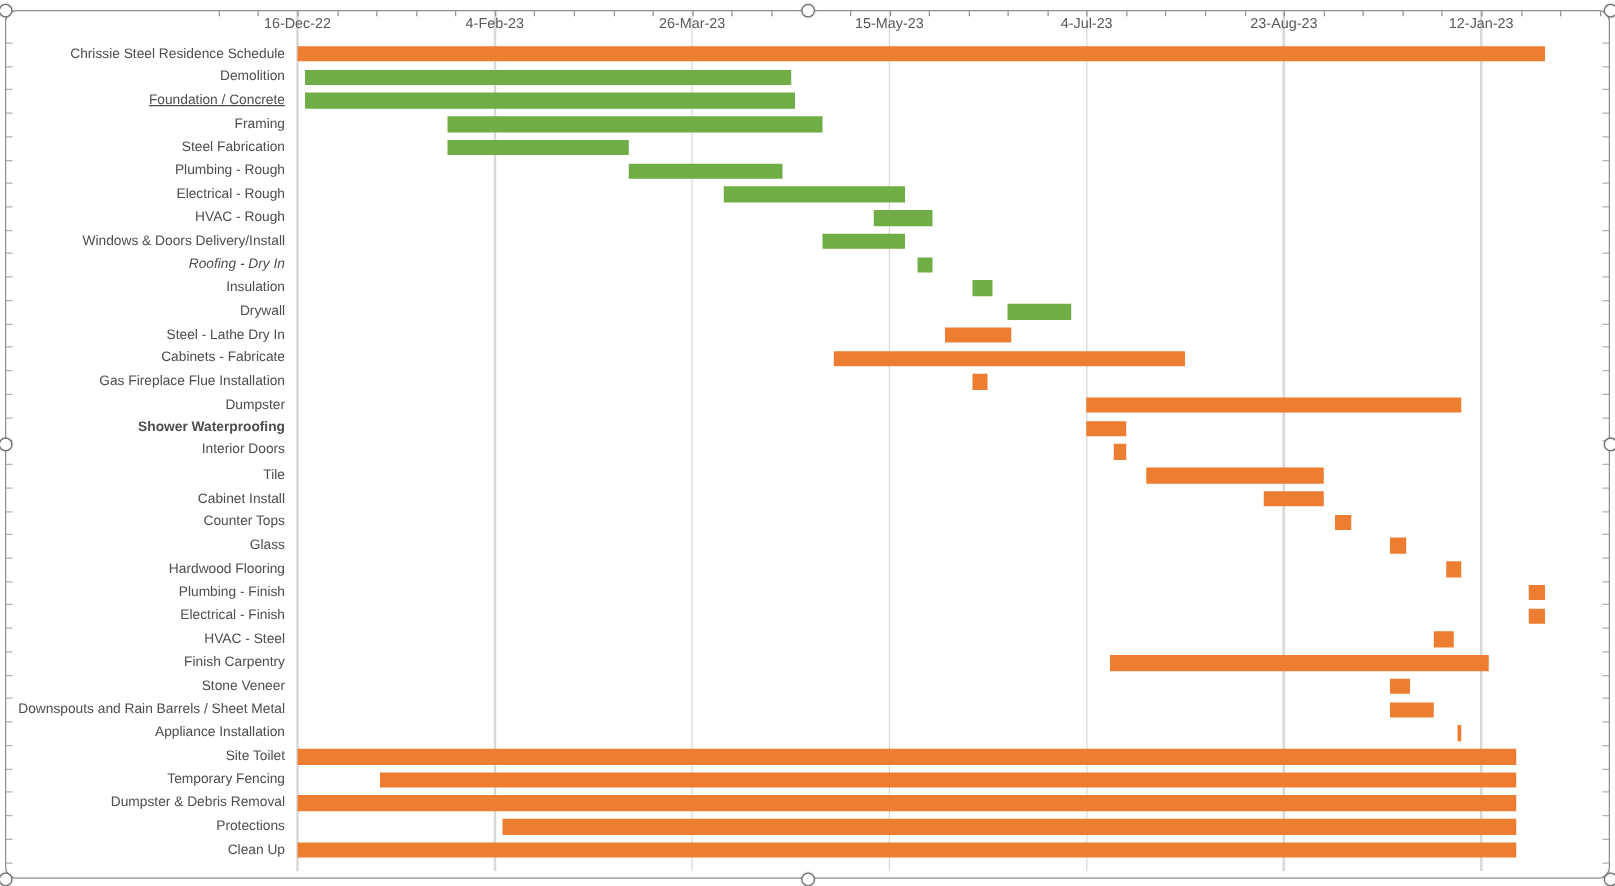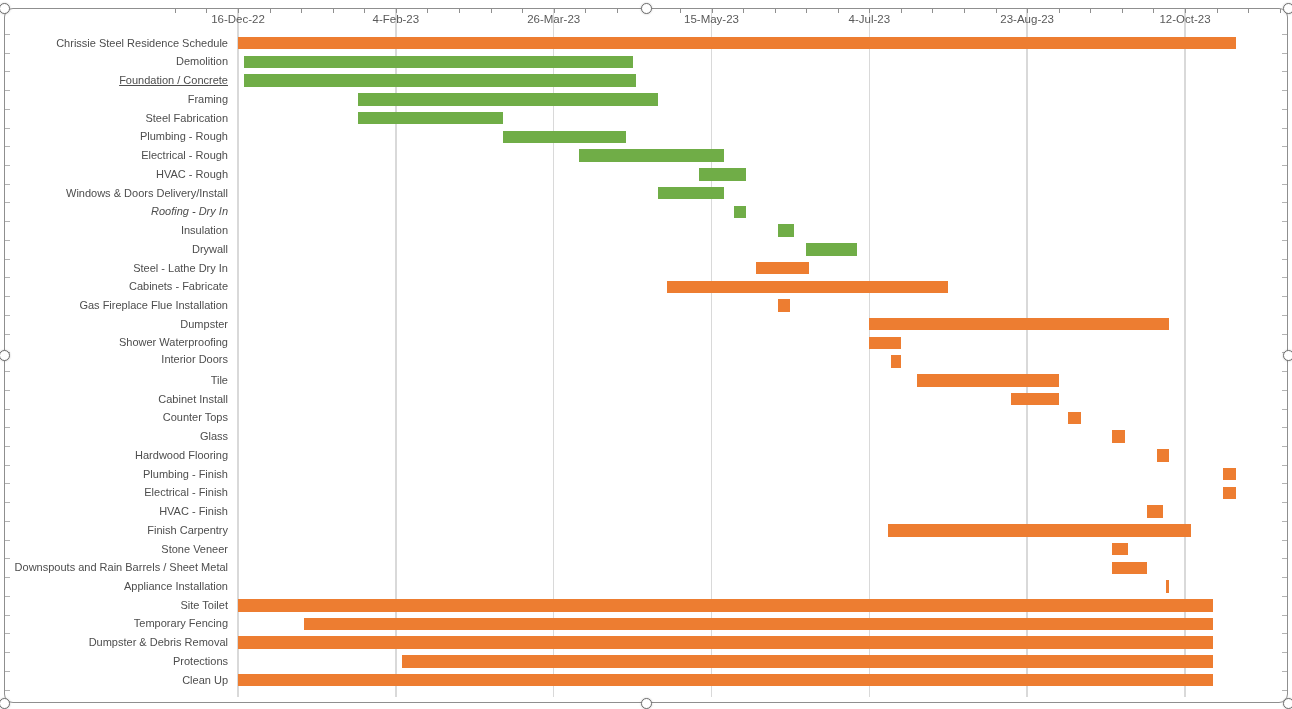--- a/index.html
+++ b/index.html
@@ -41,21 +41,21 @@
       <div class="x-label" style="left: 395.835px; color: rgb(89, 89, 89);">4-Feb-23</div>
       <div class="gridline" style="left: 552.92px; background: rgb(217, 217, 217);"></div>
       <div class="x-label" style="left: 553.67px; color: rgb(89, 89, 89);">26-Mar-23</div>
       <div class="gridline" style="left: 710.755px; background: rgb(217, 217, 217);"></div>
       <div class="x-label" style="left: 711.505px; color: rgb(89, 89, 89);">15-May-23</div>
       <div class="gridline" style="left: 868.59px; background: rgb(217, 217, 217);"></div>
       <div class="x-label" style="left: 869.34px; color: rgb(89, 89, 89);">4-Jul-23</div>
       <div class="gridline" style="left: 1026.42px; background: rgb(217, 217, 217);"></div>
       <div class="x-label" style="left: 1027.17px; color: rgb(89, 89, 89);">23-Aug-23</div>
       <div class="gridline" style="left: 1184.26px; background: rgb(217, 217, 217);"></div>
-      <div class="x-label" style="left: 1185.01px; color: rgb(89, 89, 89);">12-Oct-23</div>
+      <div class="x-label" style="left: 1185.01px; color: rgb(89, 89, 89);">12-Jan-23</div>
       <div class="minor-tick" style="left: 174.866px;"></div>
       <div class="minor-tick" style="left: 206.433px;"></div>
       <div class="minor-tick" style="left: 238px;"></div>
       <div class="minor-tick" style="left: 269.567px;"></div>
       <div class="minor-tick" style="left: 301.134px;"></div>
       <div class="minor-tick" style="left: 332.701px;"></div>
       <div class="minor-tick" style="left: 364.268px;"></div>
       <div class="minor-tick" style="left: 395.835px;"></div>
       <div class="minor-tick" style="left: 427.402px;"></div>
       <div class="minor-tick" style="left: 458.969px;"></div>
@@ -182,39 +182,39 @@
       <div class="task-label" style="top: 241.785px;">Drywall</div>
       <div class="bar" style="left: 806.206px; width: 50.5072px; top: 243.035px; background: rgb(112, 173, 71);"></div>
       <div class="task-label" style="top: 260.52px;">Steel - Lathe Dry In</div>
       <div class="bar" style="left: 755.699px; width: 53.6639px; top: 261.77px; background: rgb(237, 125, 49);"></div>
       <div class="task-label" style="top: 279.255px;">Cabinets - Fabricate</div>
       <div class="bar" style="left: 667.311px; width: 280.946px; top: 280.505px; background: rgb(237, 125, 49);"></div>
       <div class="task-label" style="top: 297.99px;">Gas Fireplace Flue Installation</div>
       <div class="bar" style="left: 777.796px; width: 12.6268px; top: 299.24px; background: rgb(237, 125, 49);"></div>
       <div class="task-label" style="top: 316.725px;">Dumpster</div>
       <div class="bar" style="left: 869.34px; width: 299.887px; top: 317.975px; background: rgb(237, 125, 49);"></div>
-      <div class="task-label" style="top: 335.46px;">Shower Waterproofing</div>
+      <div class="task-label" style="top: 335.46px; font-weight: bold;">Shower Waterproofing</div>
       <div class="bar" style="left: 869.34px; width: 31.567px; top: 336.71px; background: rgb(237, 125, 49);"></div>
       <div class="task-label" style="top: 352px;">Interior Doors</div>
       <div class="bar" style="left: 891.437px; width: 9.4701px; top: 355.445px; background: rgb(237, 125, 49);"></div>
       <div class="task-label" style="top: 372.93px;">Tile</div>
       <div class="bar" style="left: 916.69px; width: 142.052px; top: 374.18px; background: rgb(237, 125, 49);"></div>
       <div class="task-label" style="top: 391.665px;">Cabinet Install</div>
       <div class="bar" style="left: 1011.39px; width: 47.3505px; top: 392.915px; background: rgb(237, 125, 49);"></div>
       <div class="task-label" style="top: 410.4px;">Counter Tops</div>
       <div class="bar" style="left: 1068.21px; width: 12.6268px; top: 411.65px; background: rgb(237, 125, 49);"></div>
       <div class="task-label" style="top: 429.135px;">Glass</div>
       <div class="bar" style="left: 1112.41px; width: 12.6268px; top: 430.385px; background: rgb(237, 125, 49);"></div>
       <div class="task-label" style="top: 447.87px;">Hardwood Flooring</div>
       <div class="bar" style="left: 1156.6px; width: 12.6268px; top: 449.12px; background: rgb(237, 125, 49);"></div>
       <div class="task-label" style="top: 466.605px;">Plumbing - Finish</div>
       <div class="bar" style="left: 1222.89px; width: 12.6268px; top: 467.855px; background: rgb(237, 125, 49);"></div>
       <div class="task-label" style="top: 485.34px;">Electrical - Finish</div>
       <div class="bar" style="left: 1222.89px; width: 12.6268px; top: 486.59px; background: rgb(237, 125, 49);"></div>
-      <div class="task-label" style="top: 504.075px;">HVAC - Finish</div>
+      <div class="task-label" style="top: 504.075px;">HVAC - Steel</div>
       <div class="bar" style="left: 1147.13px; width: 15.7835px; top: 505.325px; background: rgb(237, 125, 49);"></div>
       <div class="task-label" style="top: 522.81px;">Finish Carpentry</div>
       <div class="bar" style="left: 888.28px; width: 303.043px; top: 524.06px; background: rgb(237, 125, 49);"></div>
       <div class="task-label" style="top: 541.545px;">Stone Veneer</div>
       <div class="bar" style="left: 1112.41px; width: 15.7835px; top: 542.795px; background: rgb(237, 125, 49);"></div>
       <div class="task-label" style="top: 560.28px;">Downspouts and Rain Barrels / Sheet Metal</div>
       <div class="bar" style="left: 1112.41px; width: 34.7237px; top: 561.53px; background: rgb(237, 125, 49);"></div>
       <div class="task-label" style="top: 579.015px;">Appliance Installation</div>
       <div class="bar" style="left: 1166.07px; width: 3.1567px; top: 580.265px; background: rgb(237, 125, 49);"></div>
       <div class="task-label" style="top: 597.75px;">Site Toilet</div>

